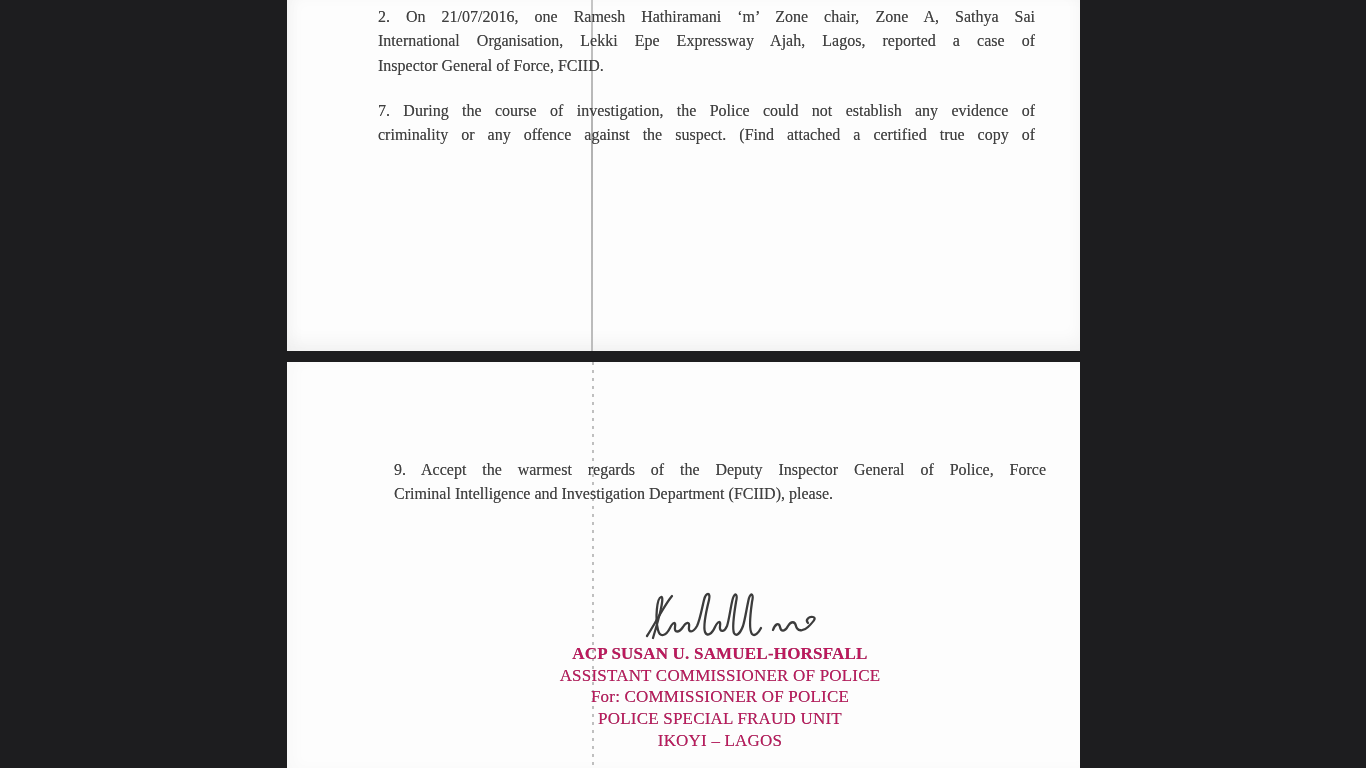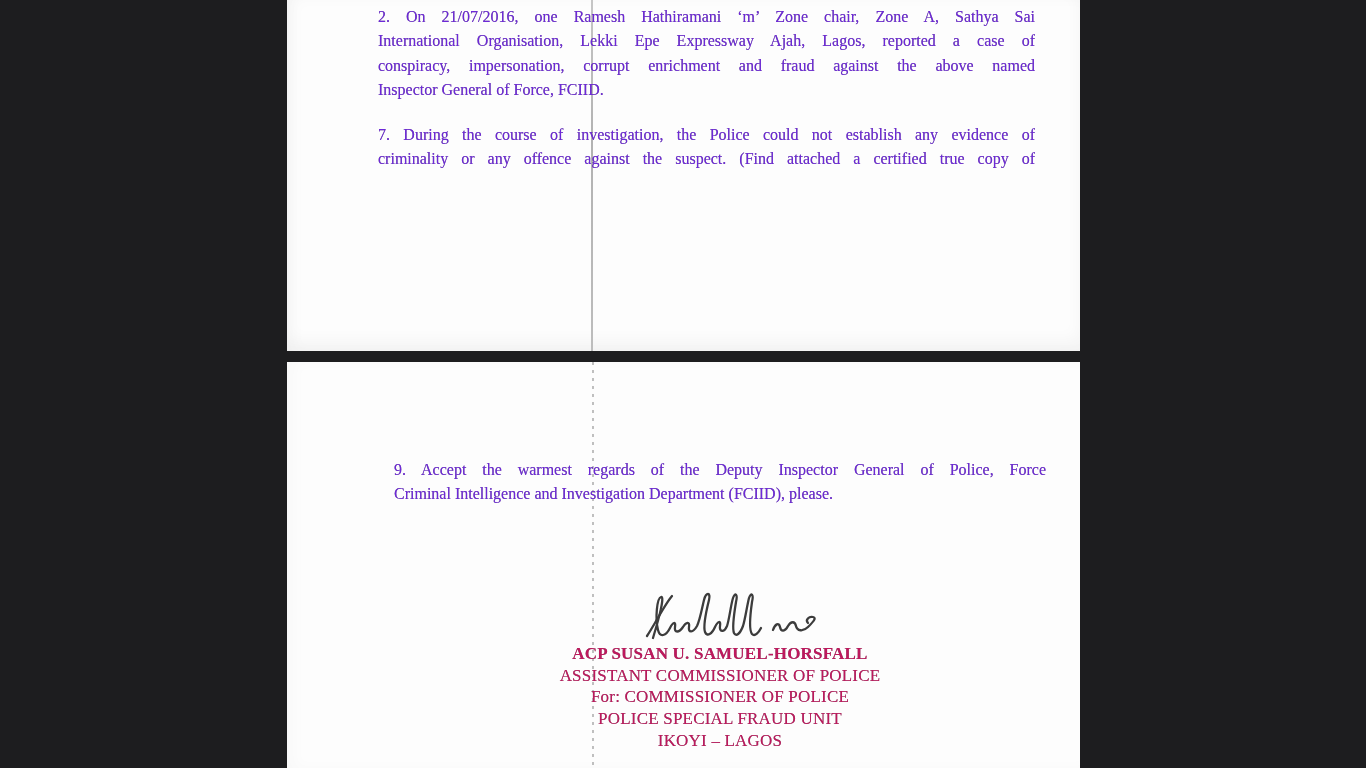--- a/index.html
+++ b/index.html
@@ -49,21 +49,21 @@
       to bottom,
       rgba(165,165,165,0.7) 0px, rgba(165,165,165,0.7) 3px,
       rgba(255,255,255,0) 3px, rgba(255,255,255,0) 8px
     );
   }
   .text-block {
     position: absolute;
     z-index: 2;
     font-size: 16px;
     line-height: 24.3px;
-    color: #6d28d9;
+    color: #404040;
     text-shadow: 0 0 0.6px rgba(45,45,45,0.55);
   }
   .tb1 { left: 91px;  top: 5px;  width: 657px; }
   .tb2 { left: 107px; top: 96px; width: 652px; }
   .tb1 .para + .para { margin-top: 21px; }
   .tb2 .para + .para { margin-top: 20px; }
   .line {
     text-align: left;
     overflow: hidden;
     max-height: 24.3px;
@@ -99,21 +99,20 @@
 <body>
 
 <div class="stage">
 
   <div class="page page1">
     <div class="fold-line fold-solid"></div>
     <div class="text-block tb1">
       <div class="para">
         <div class="line just">2.  On 21/07/2016, one Ramesh Hathiramani ‘m’ Zone chair, Zone A, Sathya Sai</div>
         <div class="line just">International Organisation, Lekki Epe Expressway Ajah, Lagos, reported a case of</div>
-        <div class="line just">conspiracy, impersonation, corrupt enrichment and fraud against the above named</div>
         <div class="line">Inspector General of Force, FCIID.</div>
       </div>
       <div class="para">
         <div class="line just">7.  During the course of investigation, the Police could not establish any evidence of</div>
         <div class="line just">criminality or any offence against the suspect.  (Find attached a certified true copy of</div>
       </div>
     </div>
   </div>
 
   <div class="page page2">

